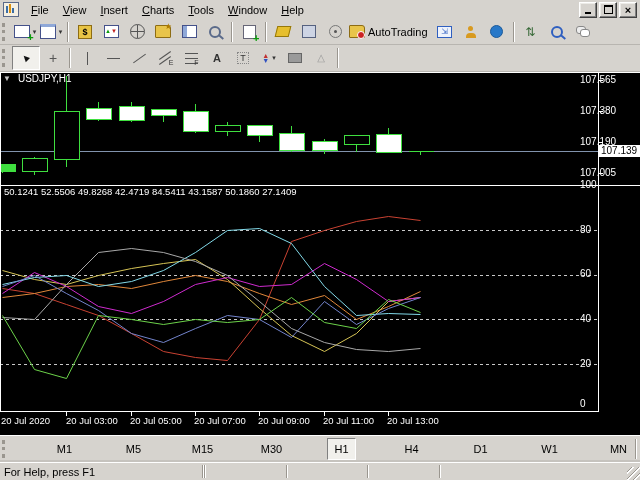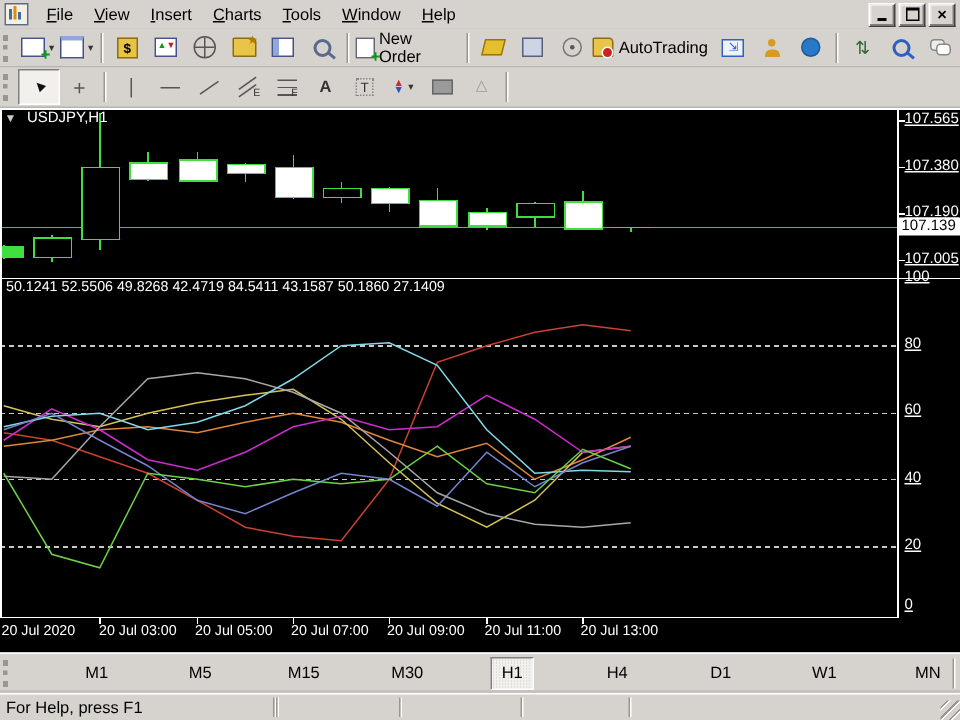--- a/index.html
+++ b/index.html
@@ -79,21 +79,21 @@
   .ic-arrows .up{color:#c03030;}.ic-arrows .dn{color:#3050c0;}
   .ic-rect{width:12px;height:8px;background:#9a9a9a;border:1px solid #666;}
   .ic-tri{font-size:10px;color:#9a9a9a;line-height:10px;}
   
   .chartwrap{position:absolute;top:72px;left:0;width:640px;height:363px;background:#000;color:#fff;}
   .chartwrap svg{position:absolute;left:0;top:0;}
   .clabel{position:absolute;font-size:10px;line-height:12px;white-space:nowrap;color:#fff;}
   .ctitle{top:1px;left:3px;display:flex;gap:7px;align-items:center;}
   .cmarker{font-size:8px;color:#c8c8c8;}
   .ind-title{top:114px;left:4px;font-size:9.5px;display:flex;gap:5px;}
-  .axis{left:603px;text-decoration:underline;}
+  .axis{left:580px;}
   .pricebox{position:absolute;left:599px;top:73px;width:41px;height:12px;background:#fff;color:#000;
             font-size:10px;line-height:12px;padding-left:2px;box-sizing:border-box;}
   .tlab{top:343px;font-size:9.5px;}
   .splitter{position:absolute;left:0;top:112px;width:640px;height:4px;cursor:row-resize;}
   
   .tfbar{position:absolute;top:435px;left:0;right:0;height:26px;background:#d6d3ce;border-top:1px solid #fff;
          display:flex;align-items:center;border-bottom:1px solid #b8b5b0;}
   .tf{height:20px;min-width:23px;padding:0 2px;display:flex;align-items:center;justify-content:center;margin-left:42px;}
   .tf.active{background:#f1f0ec;border:1px solid;border-color:#808080 #fff #fff #808080;
              background-image:radial-gradient(#cfccc6 20%,transparent 21%);background-size:2px 2px;}
@@ -163,21 +163,20 @@
         <span class="ic-term"></span>
       </span>
     <span class="tbtn">
         <span class="ic-mag"></span>
       </span>
     <span class="sep"></span>
     <span class="tbtn">
         <span class="ic-page">
           <b>+</b>
         </span>
-        <span class="tlabel">New Order</span>
       </span>
     <span class="sep"></span>
     <span class="tbtn">
         <span class="ic-book"></span>
       </span>
     <span class="tbtn">
         <span class="ic-mql"></span>
       </span>
     <span class="tbtn">
         <span class="ic-signal">
@@ -364,21 +363,21 @@
     <span class="tf">M30</span>
     <span class="tf active">H1</span>
     <span class="tf">H4</span>
     <span class="tf">D1</span>
     <span class="tf">W1</span>
     <span class="tf">MN</span>
     <span class="sep"></span>
   </div>
 
   <div class="statusbar">
-    <span class="sbcell" style="width:182px">For Help, press F1</span>
+    <span class="sbcell" style="width:202px">For Help, press F1</span>
     <span class="sbdiv"></span>
     <span class="sbdiv"></span>
     <span class="sbcell" style="width:80px"></span>
     <span class="sbdiv"></span>
     <span class="sbcell" style="width:79px"></span>
     <span class="sbdiv"></span>
     <span class="sbcell" style="width:70px"></span>
     <span class="sbdiv"></span>
     <span class="sbcell" style="width:67px"></span>
     <span class="gripcorner"></span>

